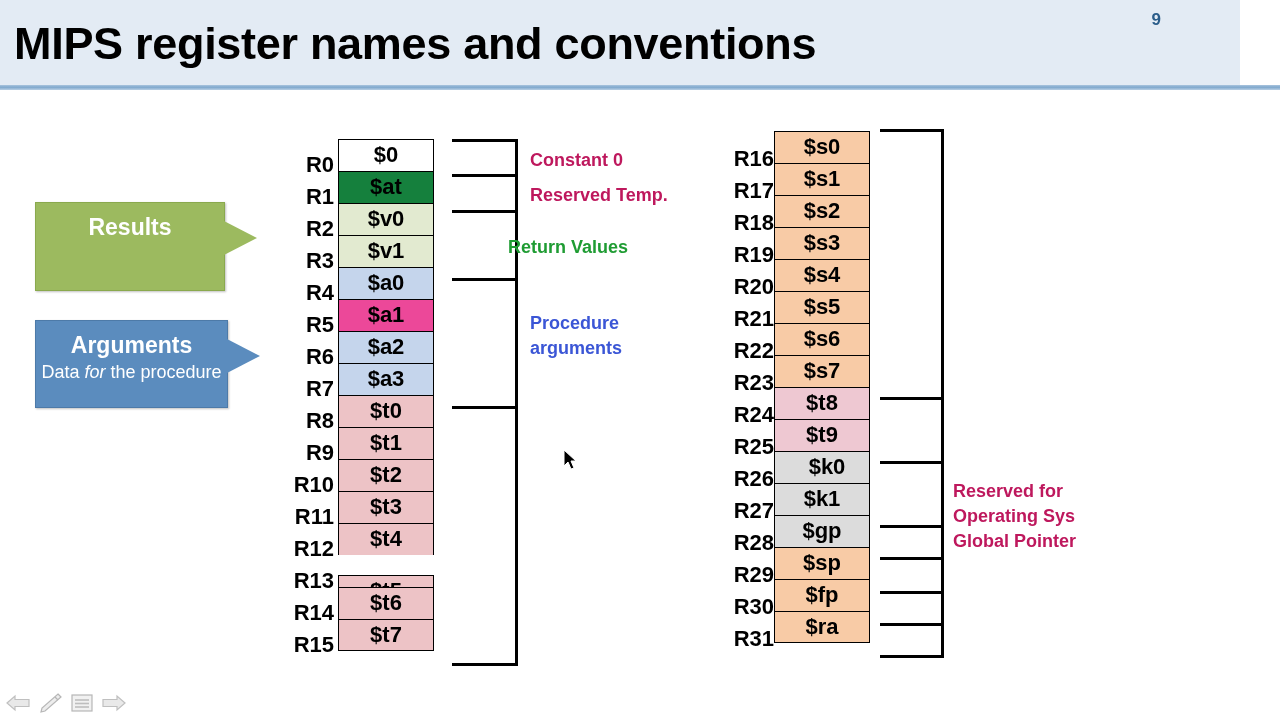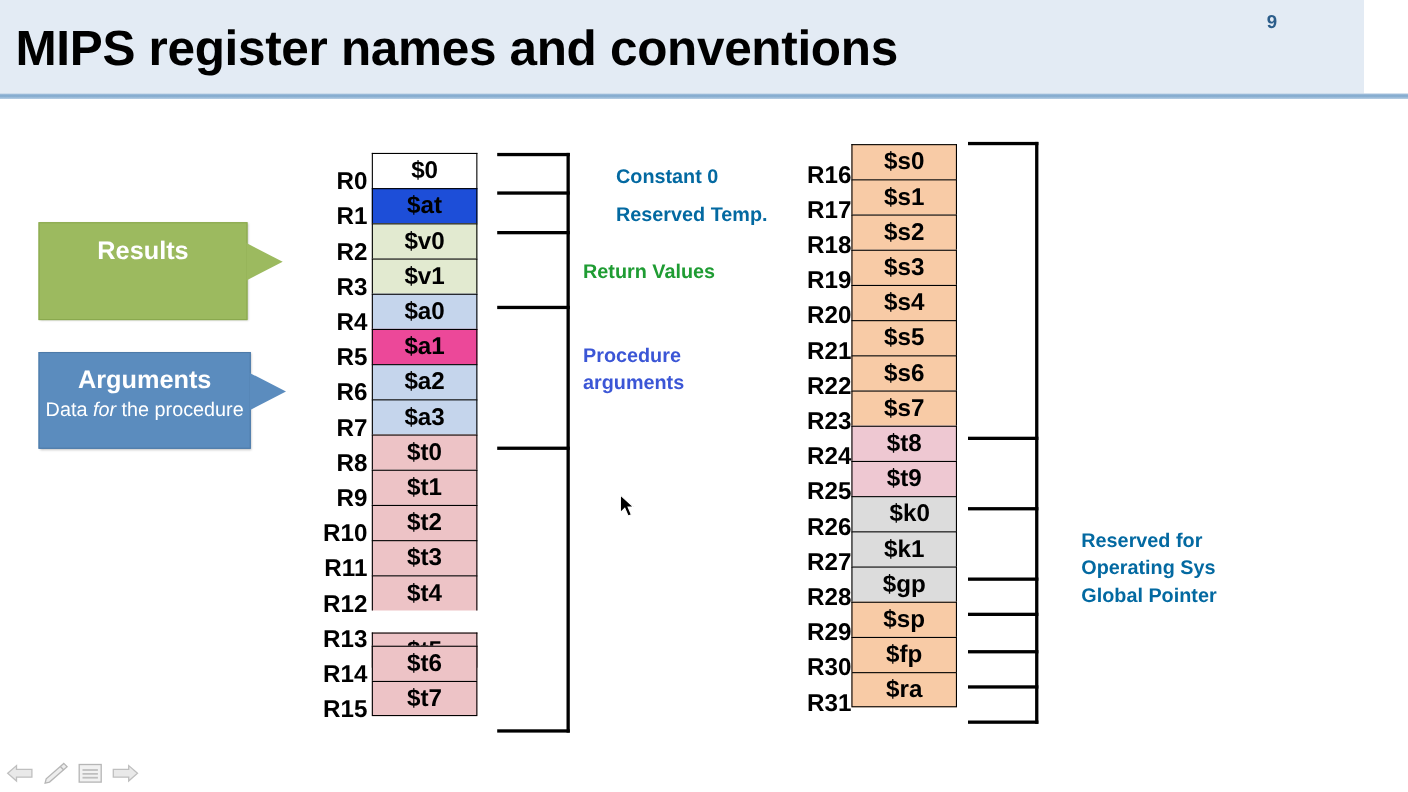--- a/index.html
+++ b/index.html
@@ -99,21 +99,21 @@
   }
 
   
   .anno {
     position: absolute;
     font-size: 18px;
     font-weight: bold;
     line-height: 25px;
     white-space: pre-line;
   }
-  .anno.black { color: #0369a1; margin-left: 30px; }
+  .anno.black { color: #be185d; }
   .anno.green { color: #1f9c33; }
   .anno.blue  { color: #3b56d6; }
 
   
   .callout {
     position: absolute;
     box-sizing: border-box;
     color: #ffffff;
     text-align: center;
     padding-top: 9px;
@@ -179,21 +179,21 @@
 
   <div id="title-band"></div>
   <div id="title-text">MIPS register names and conventions</div>
   <div id="title-rule"></div>
   <div id="slide-number">9</div>
 
   <div class="reg-block" id="left-table" style="left:272px; top:139px;">
       <div class="reg-label" style="left: 0px; top: 10px;">R0</div>
       <div class="reg-cell c-white" style="left: 66px; top: 0px; background: rgb(255, 255, 255);">$0</div>
       <div class="reg-label" style="left: 0px; top: 42px;">R1</div>
-      <div class="reg-cell c-white" style="left: 66px; top: 32px; background: #1d4ed8; text-align: center;">$at</div>
+      <div class="reg-cell c-white" style="left: 66px; top: 32px; background: #15803d; text-align: center;">$at</div>
       <div class="reg-label" style="left: 0px; top: 74px;">R2</div>
       <div class="reg-cell c-green" style="left: 66px; top: 64px; background: rgb(226, 234, 208);">$v0</div>
       <div class="reg-label" style="left: 0px; top: 106px;">R3</div>
       <div class="reg-cell c-green" style="left: 66px; top: 96px; background: rgb(226, 234, 208);">$v1</div>
       <div class="reg-label" style="left: 0px; top: 138px;">R4</div>
       <div class="reg-cell c-blue" style="left: 66px; top: 128px; background: rgb(197, 213, 236);">$a0</div>
       <div class="reg-label" style="left: 0px; top: 170px;">R5</div>
       <div class="reg-cell c-blue" style="left: 66px; top: 160px; background: #ec4899;">$a1</div>
       <div class="reg-label" style="left: 0px; top: 202px;">R6</div>
       <div class="reg-cell c-blue" style="left: 66px; top: 192px; background: rgb(197, 213, 236);">$a2</div>
@@ -222,21 +222,21 @@
     <div class="tick" style="top:0px;   width:66px;"></div>
     <div class="tick" style="top:35px;  width:66px;"></div>
     <div class="tick" style="top:71px;  width:66px;"></div>
     <div class="tick" style="top:139px; width:66px;"></div>
     <div class="tick" style="top:267px; width:66px;"></div>
     <div class="tick" style="top:524px; width:66px;"></div>
   </div>
 
   <div class="anno black" style="left:530px; top:148px;">Constant 0</div>
   <div class="anno black" style="left:530px; top:183px;">Reserved Temp.</div>
-  <div class="anno green" style="left:530px; top:235px;">Return Values</div>
+  <div class="anno green" style="left:508px; top:235px;">Return Values</div>
   <div class="anno blue" style="left:530px; top:311px;">Procedure
 arguments</div>
 
   <div class="reg-block" id="right-table" style="left:712px; top:131px;">
       <div class="reg-label" style="left: 0px; top: 12px;">R16</div>
       <div class="reg-cell c-orange" style="left: 62px; top: 0px; background: rgb(248, 203, 166);">$s0</div>
       <div class="reg-label" style="left: 0px; top: 44px;">R17</div>
       <div class="reg-cell c-orange" style="left: 62px; top: 32px; background: rgb(248, 203, 166);">$s1</div>
       <div class="reg-label" style="left: 0px; top: 76px;">R18</div>
       <div class="reg-cell c-orange" style="left: 62px; top: 64px; background: rgb(248, 203, 166);">$s2</div>

